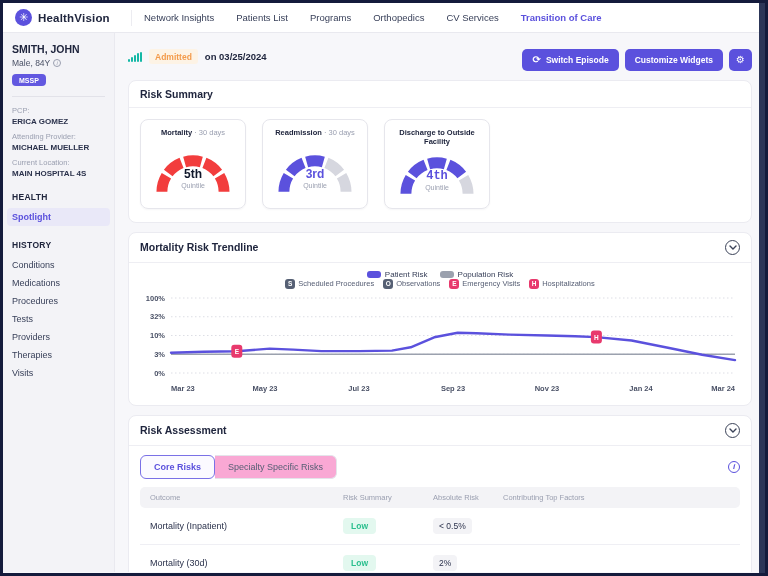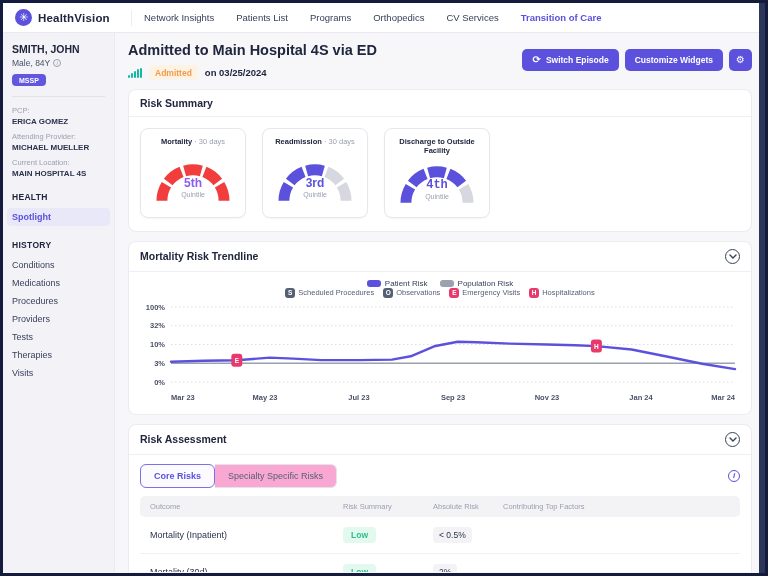--- a/index.html
+++ b/index.html
@@ -131,30 +131,29 @@
       <div class="meta-label">Attending Provider:</div>
       <div class="meta-value">MICHAEL MUELLER</div>
       <div class="meta-label">Current Location:</div>
       <div class="meta-value">MAIN HOSPITAL 4S</div>
       <div class="side-section-title">HEALTH</div>
       <div class="side-item active">Spotlight</div>
       <div class="side-section-title">HISTORY</div>
       <div class="side-item">Conditions</div>
       <div class="side-item">Medications</div>
       <div class="side-item">Procedures</div>
+      <div class="side-item">Tests</div>
       <div class="side-item">Providers</div>
-      <div class="side-item">Tests</div>
       <div class="side-item">Therapies</div>
       <div class="side-item">Visits</div>
     </div>
 
     <div class="main">
       <div class="page-head">
         <div>
-          <div class="page-title">Admitted to Main Hospital 4S via ED</div>
           <div class="sub-row">
             <span class="bars-icon">
               <i style="height:3px"></i>
                 <i style="height:5px"></i>
                 <i style="height:7px"></i>
                 <i style="height:9px"></i>
                 <i style="height:10px"></i>
             </span>
             <span class="status-badge">Admitted</span>
             <span class="date-text">on 03/25/2024</span>
@@ -182,21 +181,21 @@
           <div class="gauge-card">
             <div class="gauge-title"><b>Mortality</b> <span>· 30 days</span></div>
             <div class="gauge-body">
               <svg viewBox="0 0 100 55">
                   <path d="M 13.00 51.00 A 37 37 0 0 1 18.35 31.83" stroke="#f23d3d" stroke-width="13" fill="none"></path>
                   <path d="M 20.53 28.63 A 37 37 0 0 1 36.38 16.60" stroke="#f23d3d" stroke-width="13" fill="none"></path>
                   <path d="M 40.05 15.36 A 37 37 0 0 1 59.95 15.36" stroke="#f23d3d" stroke-width="13" fill="none"></path>
                   <path d="M 63.62 16.60 A 37 37 0 0 1 79.47 28.63" stroke="#f23d3d" stroke-width="13" fill="none"></path>
                   <path d="M 81.65 31.83 A 37 37 0 0 1 87.00 51.00" stroke="#f23d3d" stroke-width="13" fill="none"></path>
                 </svg>
-              <div class="gauge-value" style="color: #8b5cf6;">5th</div>
+              <div class="gauge-value" style="color: #0f172a;">5th</div>
               <div class="gauge-unit">Quintile</div>
             </div>
           </div>
           <div class="gauge-card">
             <div class="gauge-title"><b>Readmission</b> <span>· 30 days</span></div>
             <div class="gauge-body">
               <svg viewBox="0 0 100 55">
                   <path d="M 13.00 51.00 A 37 37 0 0 1 18.35 31.83" stroke="#5b51dd" stroke-width="13" fill="none"></path>
                   <path d="M 20.53 28.63 A 37 37 0 0 1 36.38 16.60" stroke="#5b51dd" stroke-width="13" fill="none"></path>
                   <path d="M 40.05 15.36 A 37 37 0 0 1 59.95 15.36" stroke="#5b51dd" stroke-width="13" fill="none"></path>

